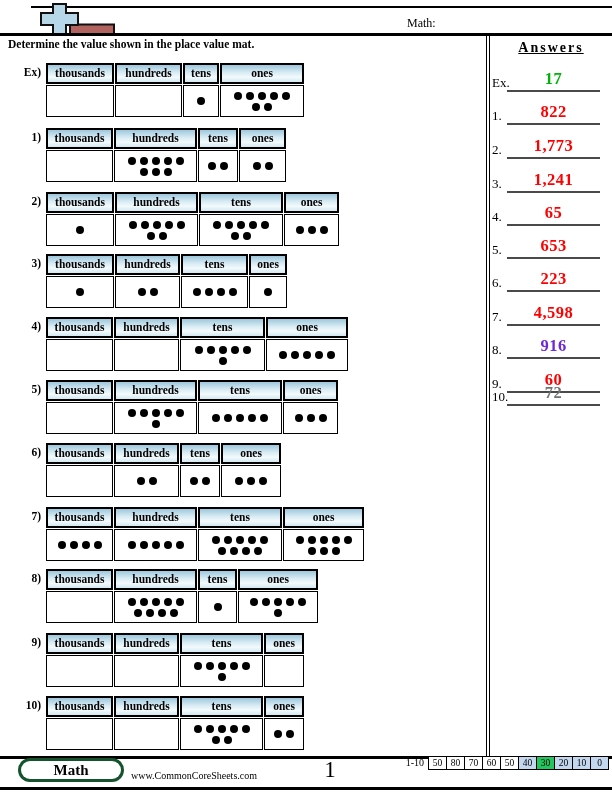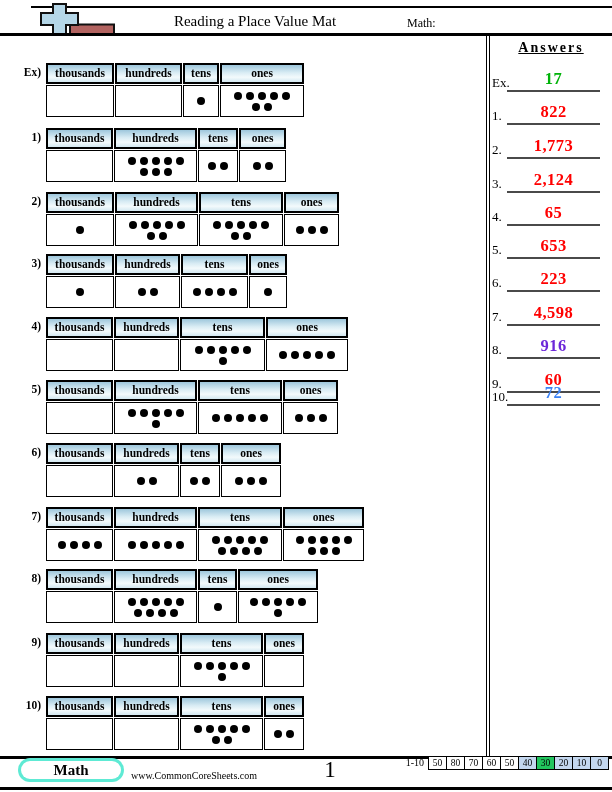--- a/index.html
+++ b/index.html
@@ -36,44 +36,44 @@
               text-align:center; font-size:11.5px; font-weight:bold; line-height:16px; color:#000; }
   .body-row { margin-top:1px; }
   .body-cell { height:32px; border:1.5px solid #000; margin-right:1px; background:#fff;
                display:flex; flex-direction:column; justify-content:center; align-items:center; gap:3px; }
   .dot-line { display:flex; gap:4px; }
   .dot { width:8px; height:8px; border-radius:50%; background:#000; }
 
   
   .footer-rule-top { position:absolute; left:0; top:756px; width:612px; height:2.5px; background:#000; }
   .footer-rule-bottom { position:absolute; left:0; top:787px; width:612px; height:2.5px; background:#000; }
-  .math-badge { position:absolute; left:18px; top:758px; width:106px; height:24px; background:#5eead4; border-radius:12px; }
+  .math-badge { position:absolute; left:18px; top:758px; width:106px; height:24px; background:#14532d; border-radius:12px; }
   .math-badge .inner { position:absolute; left:3px; top:3px; right:3px; bottom:3px; background:#fff;
                        border-radius:9px; text-align:center; font-size:15px; font-weight:bold; line-height:18px; }
   .website { position:absolute; left:131px; top:770px; font-size:10px; }
   .page-number { position:absolute; left:300px; top:757px; width:60px; text-align:center; font-size:23px; }
   .grading { position:absolute; right:3px; top:756px; display:flex; align-items:center; }
   .grading .g-label { font-size:10px; margin-right:5px; }
   .g-cell { width:19px; height:13.5px; border:1px solid #000; margin-left:-1px; background:#fff;
             font-size:9.5px; line-height:12px; text-align:center; }
   .g-cell.hi { background:#c3d7ef; }
 </style>
 </head>
 <body>
 
 <div class="page">
 
   <div class="top-rule"></div>
   <svg class="logo" viewBox="0 0 82 33">
     <rect x="34" y="21.5" width="44" height="10" fill="#b26360" stroke="#111" stroke-width="2"></rect>
     <path d="M17 1 h13 v9 h12 v12 h-12 v9 h-13 v-9 H5 v-12 h12 z" fill="#b5d7e8" stroke="#111" stroke-width="2"></path>
   </svg>
-  <div class="ws-title">Reading a Place Value Mat</div>
   <div class="name-label">Math:</div>
   <div class="header-rule"></div>
+  <div class="instruction">Determine the value shown in the place value mat.</div>
 
   <div class="answers-sep"></div>
   <div class="answers-title">Answers</div>
   <div id="answers-list">
       <div class="answer-entry" style="top: 68px;">
         <span class="a-label">Ex.</span>
         <div class="a-value" style="color: rgb(0, 179, 9);">17</div>
         <div class="a-line"></div>
       </div>
       <div class="answer-entry" style="top: 101px;">
@@ -81,21 +81,21 @@
         <div class="a-value" style="color: rgb(255, 0, 0);">822</div>
         <div class="a-line"></div>
       </div>
       <div class="answer-entry" style="top: 135px;">
         <span class="a-label">2.</span>
         <div class="a-value" style="color: rgb(255, 0, 0);">1,773</div>
         <div class="a-line"></div>
       </div>
       <div class="answer-entry" style="top: 169px;">
         <span class="a-label">3.</span>
-        <div class="a-value" style="color: rgb(255, 0, 0);">2,124</div>
+        <div class="a-value" style="color: rgb(255, 0, 0);">1,241</div>
         <div class="a-line"></div>
       </div>
       <div class="answer-entry" style="top: 202px;">
         <span class="a-label">4.</span>
         <div class="a-value" style="color: rgb(255, 0, 0);">65</div>
         <div class="a-line"></div>
       </div>
       <div class="answer-entry" style="top: 235px;">
         <span class="a-label">5.</span>
         <div class="a-value" style="color: rgb(255, 0, 0);">653</div>
@@ -116,21 +116,21 @@
         <div class="a-value" style="color: #6d28d9;">916</div>
         <div class="a-line"></div>
       </div>
       <div class="answer-entry" style="top: 369px;">
         <span class="a-label">9.</span>
         <div class="a-value" style="color: rgb(255, 0, 0);">60</div>
         <div class="a-line"></div>
       </div>
       <div class="answer-entry" style="top: 382px;">
         <span class="a-label">10.</span>
-        <div class="a-value" style="color: #3b82f6; font-family: Liberation Serif, serif;">72</div>
+        <div class="a-value" style="color: #737373; font-family: Liberation Serif, serif;">72</div>
         <div class="a-line"></div>
       </div>
     </div>
 
   <div id="problems">
       <div class="problem-row" style="top: 63px;">
         <div class="p-label">Ex)</div>
         <div class="pv-table">
           <div class="hdr-row">
             <div class="hdr-cell" style="width: 68px;">thousands</div>

